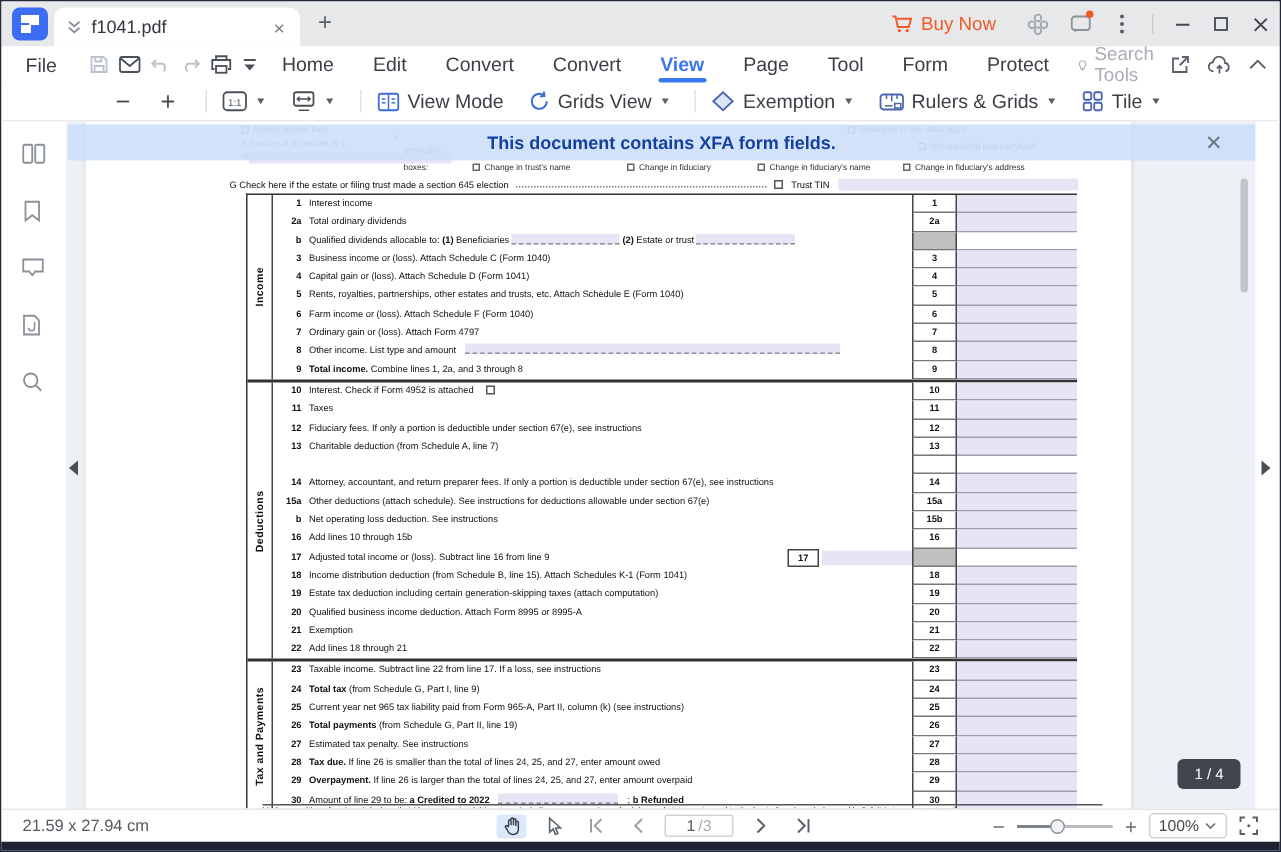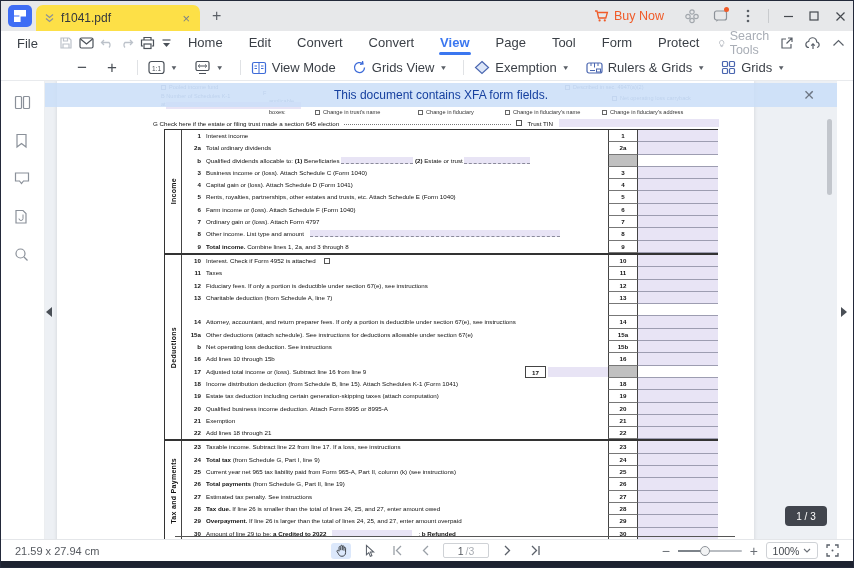--- a/index.html
+++ b/index.html
@@ -3,21 +3,21 @@
 <meta charset="utf-8">
 <style>
   * { margin:0; padding:0; box-sizing:border-box; }
   html,body { width:854px; height:568px; font-family:"Liberation Sans",sans-serif; background:#fff; overflow:hidden; }
   .window { width:854px; height:568px; border:1px solid #23293a; display:flex; flex-direction:column; background:#fff; position:relative; }
 
   
   .titlebar { height:30px; background:#e7e8ea; display:flex; align-items:center; flex:0 0 auto; }
   .logo { width:24px; height:22px; margin:0 4px 0 7px; background:#3e6df5; border-radius:5px; position:relative; }
   .logo::after { content:""; position:absolute; left:6px; top:5px; width:12px; height:12px; background:#fff; clip-path:polygon(0 0,100% 0,100% 55%,55% 55%,55% 100%,0 100%,0 55%,45% 55%,45% 45%,0 45%); }
-  .tab { width:164px; height:26px; margin-top:4px; background:#fde047; border-radius:7px 7px 0 0; display:flex; align-items:center; padding:0 8px; }
+  .tab { width:164px; height:26px; margin-top:4px; background:#ffffff; border-radius:7px 7px 0 0; display:flex; align-items:center; padding:0 8px; }
   .tab-title { font-size:12px; color:#33373d; flex:1; margin-left:6px; }
   .tab-close { color:#7b8087; font-size:13px; cursor:default; padding:0 2px; }
   .newtab { font-size:16px; color:#5a5f66; margin-left:12px; }
   .title-spacer { flex:1; }
   .buynow { display:flex; align-items:center; gap:5px; color:#f05a28; font-size:12.5px; margin-right:14px; }
   .tb-ico { width:18px; height:18px; display:inline-flex; align-items:center; justify-content:center; margin:0 5px; position:relative; }
   .dot-badge { position:absolute; top:0; right:0; width:5px; height:5px; border-radius:50%; background:#f05a28; }
   .tb-divider { width:1px; height:14px; background:#c9cbce; margin:0 6px; }
   .winctl { width:26px; height:28px; display:flex; align-items:center; justify-content:center; color:#45494f; font-size:13px; }
 
@@ -77,21 +77,21 @@
   .f-amt { flex:1; background:#e8e4f5; border-bottom:1px solid #9d9db1; }
   .frow.blank .f-amt, .frow.grayrow .f-amt { background:#fff; }
   .ifield { display:inline-block; height:7px; background:#e8e4f5; border-bottom:1px dashed #8a8a9a; vertical-align:-1px; }
   .cbox { display:inline-block; width:6px; height:6px; border:1px solid #555; background:#fff; vertical-align:-1px; margin-left:8px; }
   .no17 { position:absolute; right:62px; top:0; width:21px; height:12px; border:1px solid #444; text-align:center; font-weight:bold; line-height:11px; background:#fff; }
   .fld17 { position:absolute; right:0; top:1px; width:60px; height:10px; background:#e8e4f5; }
   .perjury { position:absolute; left:118px; top:455px; width:560px; font-size:5.6px; color:#222; white-space:nowrap; overflow:hidden; border-top:1px solid #555; padding-top:1px; }
 
   
   .notif { position:absolute; left:0; right:0; top:2px; height:24px; background:rgba(201,222,248,.84); display:flex; align-items:center; justify-content:center; gap:14px; z-index:5; }
-  .notif-msg { color:#16409f; font-size:12px; font-weight:normal; }
+  .notif-msg { color:#16409f; font-size:12px; font-weight:bold; }
   .notif-btn { background:#3a56c5; color:#fff; font-size:11px; font-weight:bold; border:none; border-radius:12px; padding:4px 18px; }
   .notif-close { position:absolute; right:22px; color:#6d7683; font-size:14px; }
 
   .scroll-thumb { position:absolute; right:5px; top:38px; width:5px; height:76px; border-radius:3px; background:#c2c6cc; z-index:6; }
   .page-badge { position:absolute; right:10px; bottom:13px; width:42px; height:20px; background:#41454d; border-radius:4px; color:#fff; font-size:10px; display:flex; align-items:center; justify-content:center; z-index:6; }
 
   
   .statusbar { height:22px; background:#fff; border-top:1px solid #e4e6e9; display:flex; align-items:center; font-size:11px; color:#55595f; flex:0 0 auto; position:relative; }
   .sb-size { margin-left:14px; }
   .sb-center { position:absolute; left:330px; display:flex; align-items:center; gap:8px; }
@@ -300,21 +300,21 @@
     </span>
     <span class="tl-btn">
       <svg width="15" height="15" viewBox="0 0 15 15">
           <g fill="none" stroke="#4a66b0" stroke-width="1.2">
             <rect x="1.5" y="1.5" width="5" height="5" rx="1"></rect>
             <rect x="8.5" y="1.5" width="5" height="5" rx="1"></rect>
             <rect x="1.5" y="8.5" width="5" height="5" rx="1"></rect>
             <rect x="8.5" y="8.5" width="5" height="5" rx="1"></rect>
           </g>
         </svg>
-      <span>Grids</span>
+      <span>Tile</span>
       <span class="caret">▼</span>
     </span>
   </div>
 
   <div class="content">
     <div class="sidebar">
       <span class="sb-ico">
           <svg width="17" height="15" viewBox="0 0 17 15">
             <g fill="none" stroke="#8a9099" stroke-width="1.2">
               <rect x="1.5" y="1.5" width="6" height="12" rx="1"></rect>
@@ -595,21 +595,21 @@
 
         <div class="perjury">Under penalties of perjury, I declare that I have examined this return, including accompanying schedules and statements, and to the best of my knowledge and belief, it is true, correct, and</div>
       </div>
 
       <div class="notif">
         <span class="notif-msg">This document contains XFA form fields.</span>
         <span class="notif-close">✕</span>
       </div>
 
       <div class="scroll-thumb"></div>
-      <div class="page-badge">1 / 3</div>
+      <div class="page-badge">1 / 4</div>
       <div class="nav-arrow nav-left"></div>
     </div>
 
     <div class="rightstrip">
       <div class="nav-arrow nav-right"></div>
     </div>
   </div>
 
   <div class="statusbar">
     <span class="sb-size">21.59 x 27.94 cm</span>

